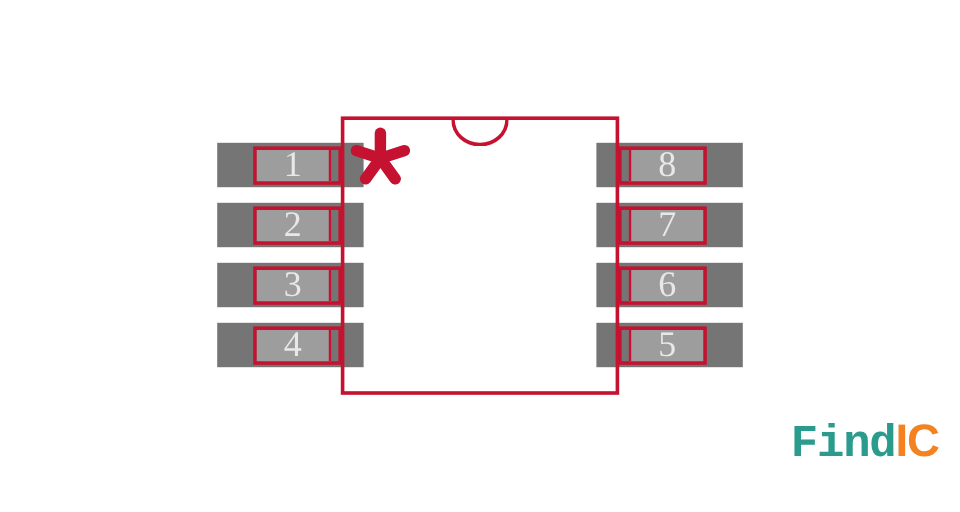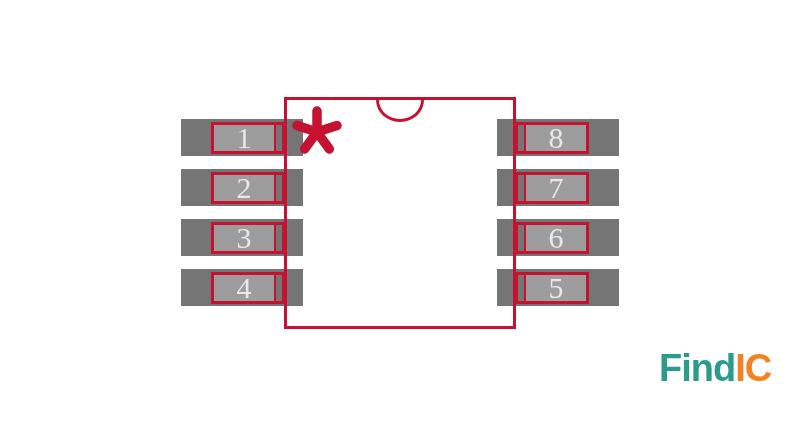--- a/index.html
+++ b/index.html
@@ -55,21 +55,21 @@
     color:var(--num-color);
   }
   
   .star{position:absolute;left:292px;top:105px;width:50px;height:52px;z-index:7;}
   
   .logo{
     position:absolute;left:659px;top:349px;line-height:1;
     font-weight:bold;font-size:38px;letter-spacing:-1px;z-index:8;
     white-space:nowrap;
   }
-  .logo .t{color:var(--teal);}
+  .logo .t{color:var(--teal);font-family:Liberation Mono, monospace;}
   .logo .o{color:var(--orange);}
   .tagline{
     position:absolute;left:657px;top:389px;line-height:1;
     font-weight:bold;font-size:20px;letter-spacing:1.5px;
     color:var(--tag-gray);z-index:8;white-space:nowrap;
   }
 </style>
 </head>
 <body>
 

